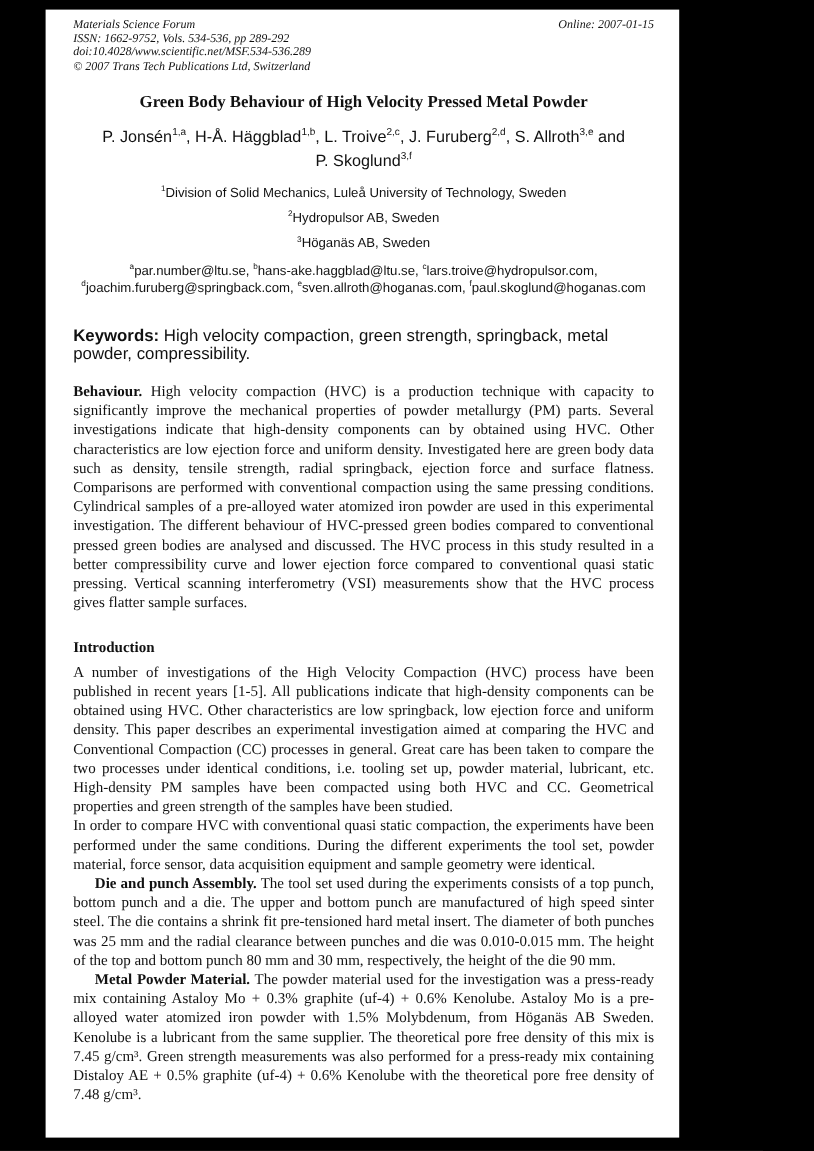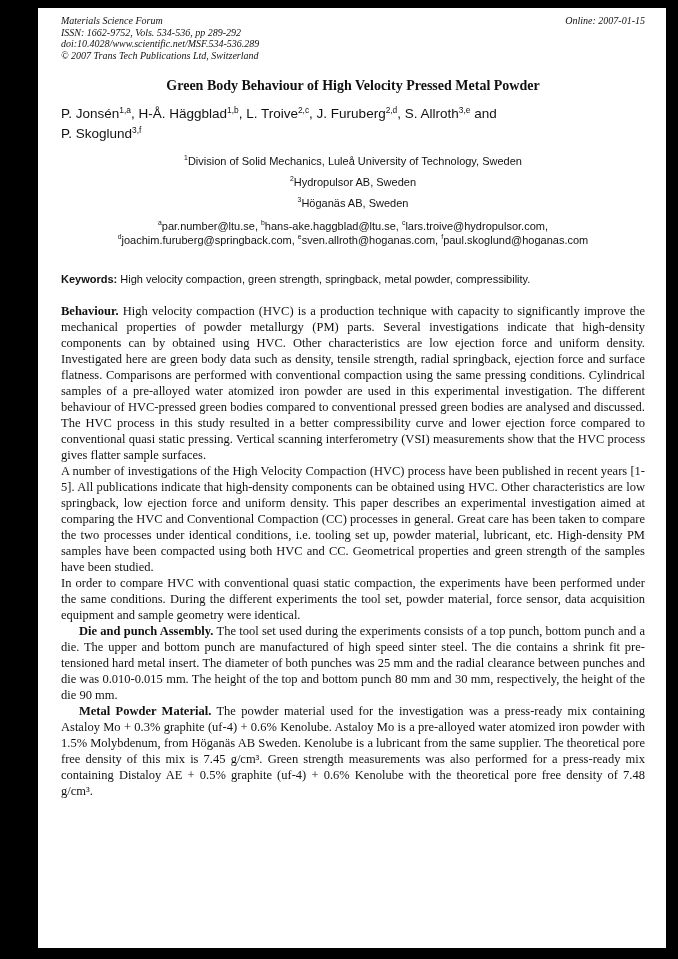--- a/index.html
+++ b/index.html
@@ -1,49 +1,49 @@
 <!DOCTYPE html>
 <html><head>
 <meta charset="utf-8">
 <style>
   html,body { margin:0; padding:0; background:#1a1a1a; }
   .scan-frame {
     width:678px; height:959px; background:#000; position:relative;
     font-family:"Liberation Serif", serif; color:#111;
   }
   .sheet {
-    position:absolute; left:38px; top:8px; width:628px; height:940px;
+    position:absolute; left:38px; top:8px; width:528px; height:940px;
     background:#ffffff; box-sizing:border-box;
     padding:7px 21px 10px 23px; overflow:hidden;
   }
   .hdr { display:flex; justify-content:space-between; align-items:flex-start;
          font-style:italic; font-size:10px; line-height:11.5px; }
   .hdr-left div { white-space:nowrap; }
   .hdr-right { white-space:nowrap;text-align:center; }
   .title {
     font-family:Liberation Serif, serif; font-weight:bold;
     font-size:14px; text-align:center; margin:16px 10px 0 10px; line-height:18px;
   }
   .authors {
     font-family:"Liberation Sans", sans-serif; font-size:13.5px;
-    text-align:left; margin-top:9px; line-height:20px;
+    text-align:center; margin-top:9px; line-height:20px;
   }
   sup { font-size:62%; line-height:0; }
   .affils { margin-top:10px; }
   .affil {
     font-family:"Liberation Sans", sans-serif; font-size:11px;
     text-align:center; margin-top:7px; line-height:14px;
   }
   .emails { margin-top:9px; }
   .email-line {
     font-family:"Liberation Sans", sans-serif; font-size:11px;
     text-align:center; line-height:14px;
   }
   .keywords {
-    font-family:"Liberation Sans", sans-serif; font-size:11px;
+    font-family:"Liberation Sans", sans-serif; font-size:14px;
     margin-top:25px; line-height:15px;
   }
   .keywords b { font-weight:bold; }
   .body-p {
     font-size:12.5px; line-height:16px; text-align:justify; margin:0;
   }
   .abstract { margin-top:16px; }
   .sec-h {
     font-size:12.5px; font-weight:bold; margin:21px 0 5px 0; line-height:16px;
   }
@@ -87,20 +87,21 @@
     <div class="keywords">
       <b>Keywords:</b>
       <span>High velocity compaction, green strength, springback, metal powder, compressibility.</span>
     </div>
 
     <p class="body-p abstract">
       <b class="lead">Behaviour.</b>
       <span>High velocity compaction (HVC) is a production technique with capacity to significantly improve the mechanical properties of powder metallurgy (PM) parts. Several investigations indicate that high-density components can by obtained using HVC. Other characteristics are low ejection force and uniform density. Investigated here are green body data such as density, tensile strength, radial springback, ejection force and surface flatness. Comparisons are performed with conventional compaction using the same pressing conditions. Cylindrical samples of a pre-alloyed water atomized iron powder are used in this experimental investigation. The different behaviour of HVC-pressed green bodies compared to conventional pressed green bodies are analysed and discussed. The HVC process in this study resulted in a better compressibility curve and lower ejection force compared to conventional quasi static pressing. Vertical scanning interferometry (VSI) measurements show that the HVC process gives flatter sample surfaces.</span>
     </p>
 
+    <div class="sec-h">Introduction</div>
     <p class="body-p">
       <span>A number of investigations of the High Velocity Compaction (HVC) process have been published in recent years [1-5]. All publications indicate that high-density components can be obtained using HVC. Other characteristics are low springback, low ejection force and uniform density. This paper describes an experimental investigation aimed at comparing the HVC and Conventional Compaction (CC) processes in general. Great care has been taken to compare the two processes under identical conditions, i.e. tooling set up, powder material, lubricant, etc. High-density PM samples have been compacted using both HVC and CC. Geometrical properties and green strength of the samples have been studied.</span>
     </p>
 
     <p class="body-p">
       <span>In order to compare HVC with conventional quasi static compaction, the experiments have been performed under the same conditions. During the different experiments the tool set, powder material, force sensor, data acquisition equipment and sample geometry were identical.</span>
     </p>
     <p class="body-p indent">
       <b class="lead">Die and punch Assembly.</b>
       <span>The tool set used during the experiments consists of a top punch, bottom punch and a die. The upper and bottom punch are manufactured of high speed sinter steel. The die contains a shrink fit pre-tensioned hard metal insert. The diameter of both punches was 25 mm and the radial clearance between punches and die was 0.010-0.015 mm. The height of the top and bottom punch 80 mm and 30 mm, respectively, the height of the die 90 mm.</span>

